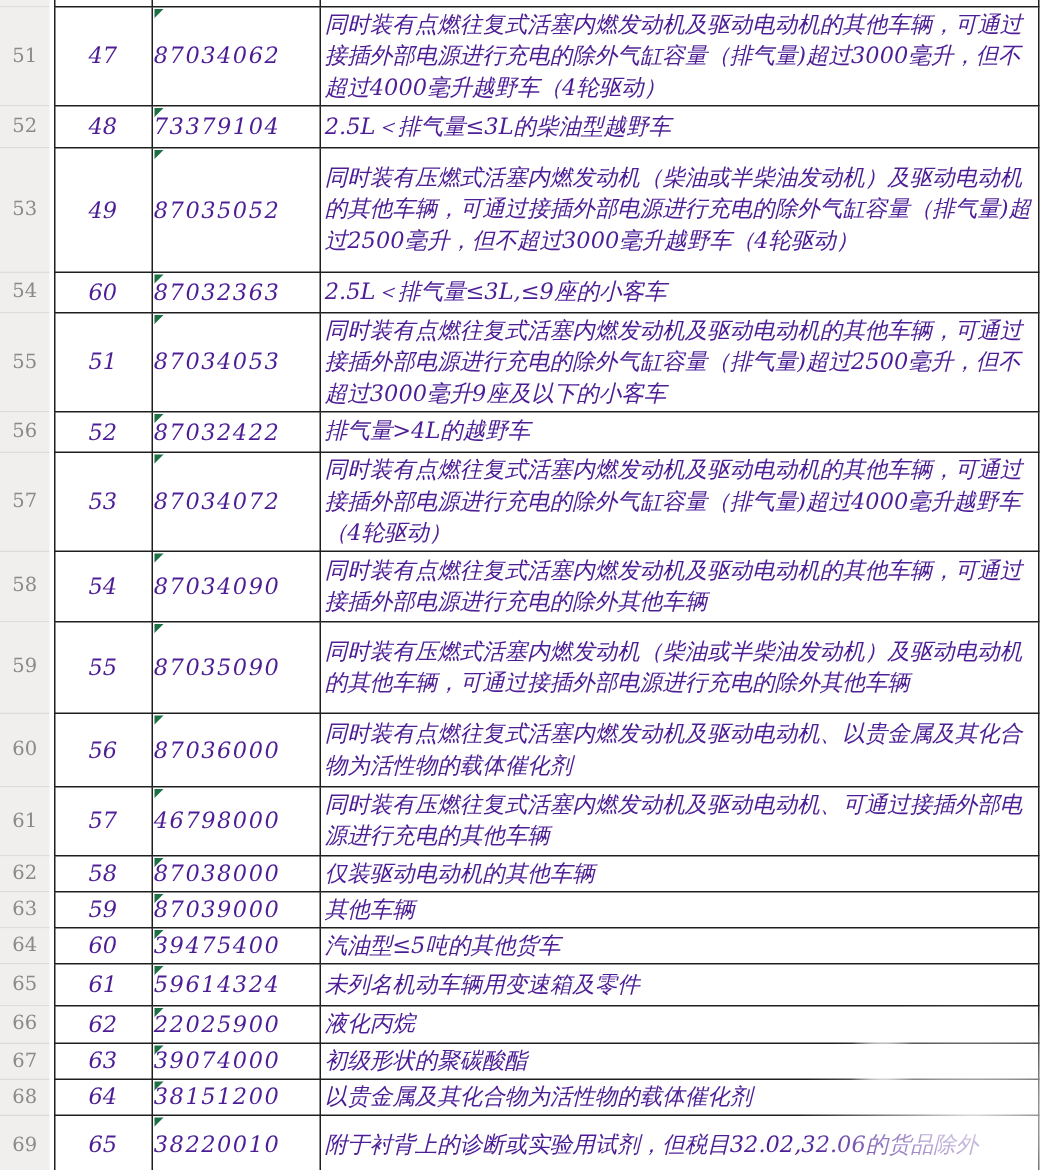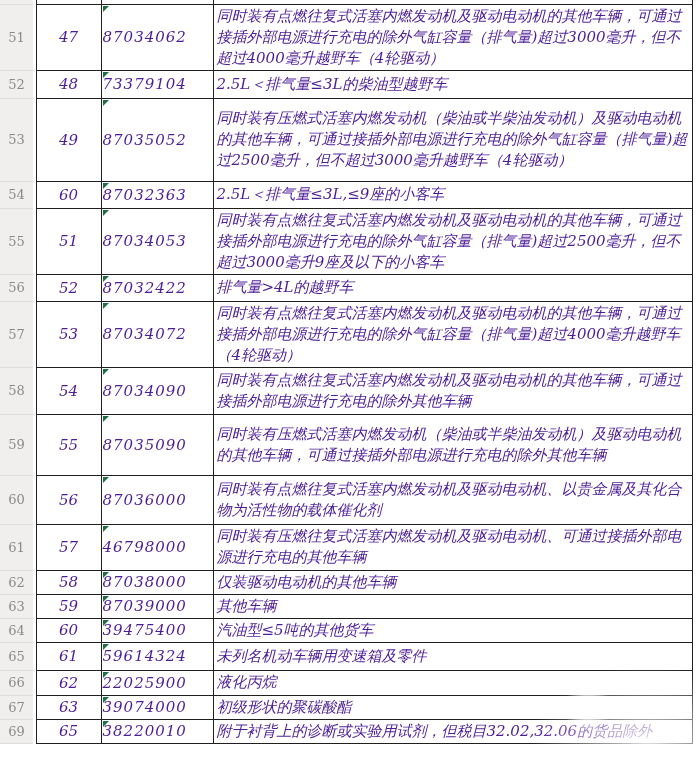--- a/index.html
+++ b/index.html
@@ -284,20 +284,32 @@
     <td class="c seq">63</td>
     <td class="c code">
       <span class="tri"></span>
       <span>39074000</span>
     </td>
     <td class="c desc">
       <span>初级形状的聚碳酸酯</span>
     </td>
   </tr>
         <tr>
+    <td class="g">68</td>
+    <td class="gap"></td>
+    <td class="c seq">64</td>
+    <td class="c code">
+      <span class="tri"></span>
+      <span>38151200</span>
+    </td>
+    <td class="c desc">
+      <span>以贵金属及其化合物为活性物的载体催化剂</span>
+    </td>
+  </tr>
+        <tr>
     <td class="g">69</td>
     <td class="gap"></td>
     <td class="c seq">65</td>
     <td class="c code">
       <span class="tri"></span>
       <span>38220010</span>
     </td>
     <td class="c desc">
       <span>附于衬背上的诊断或实验用试剂，但税目32.02,32.06的货品除外</span>
     </td>

